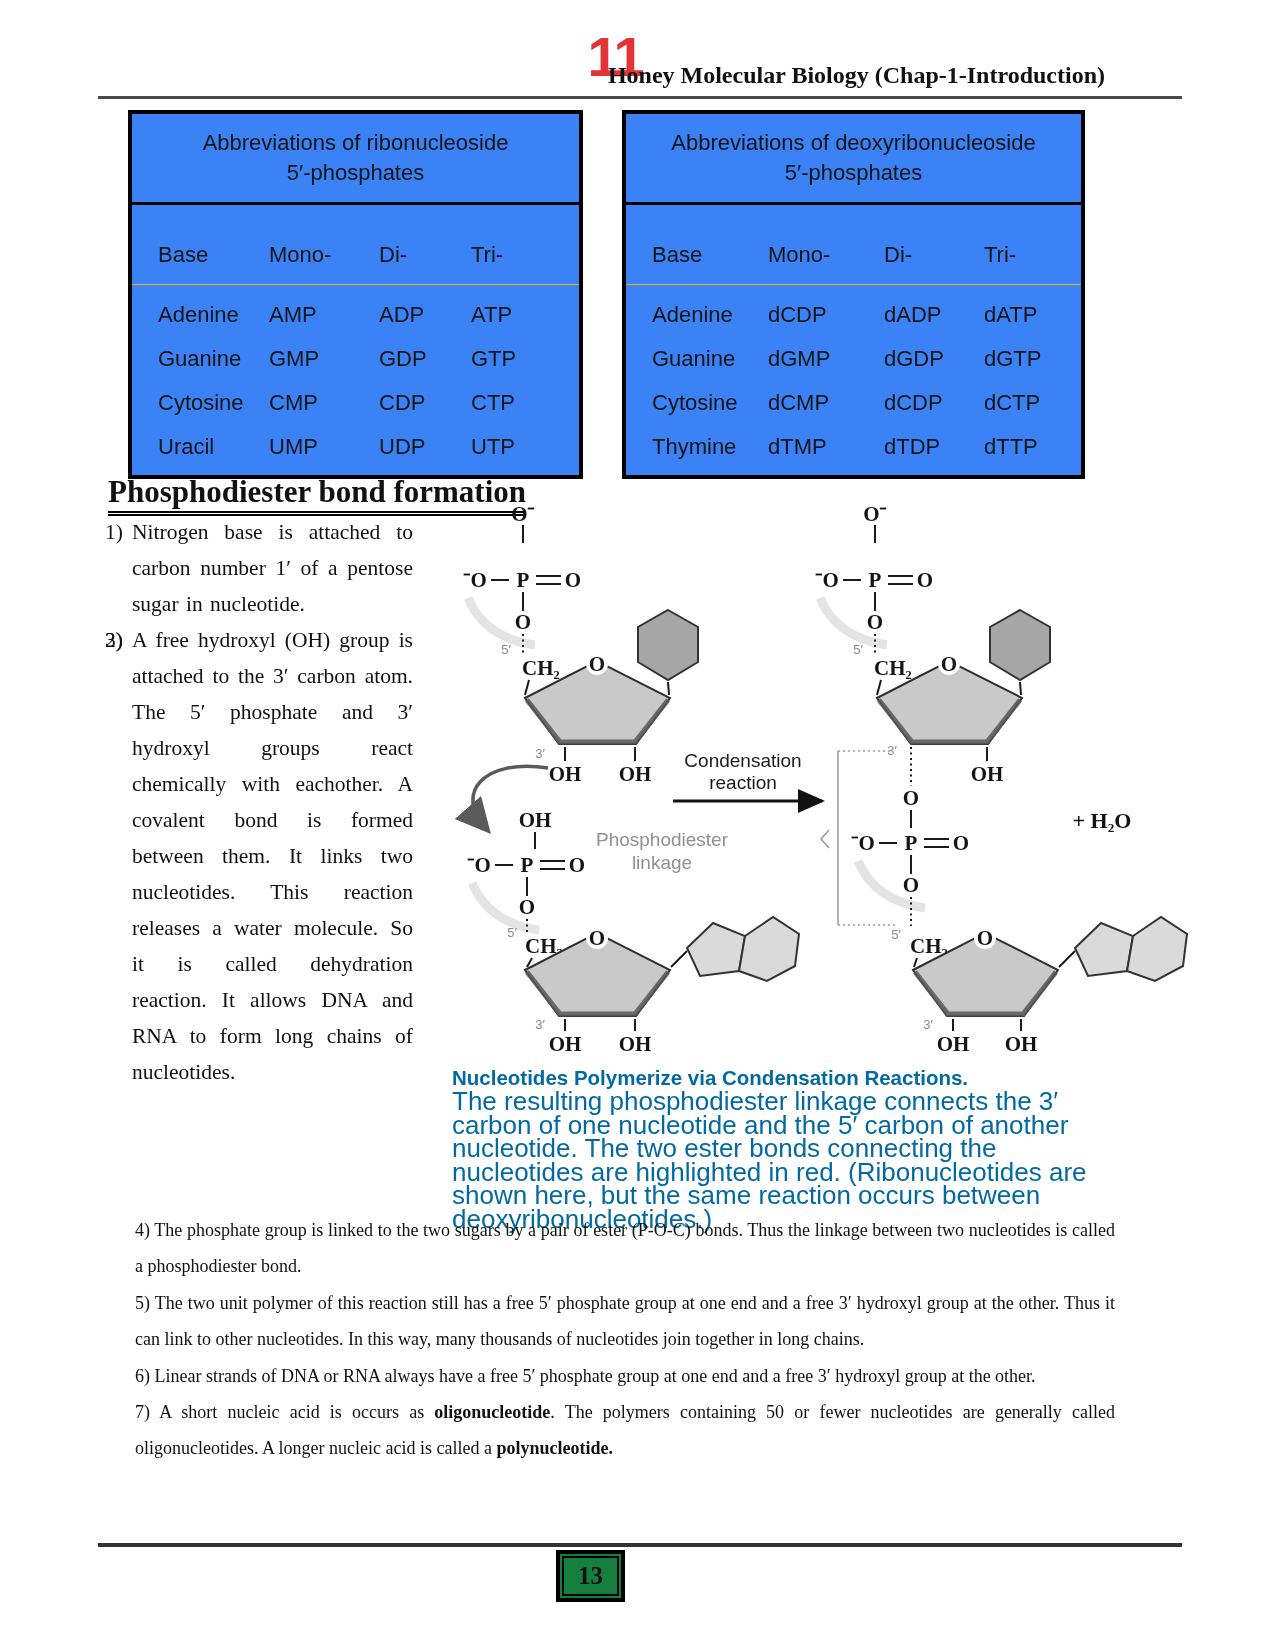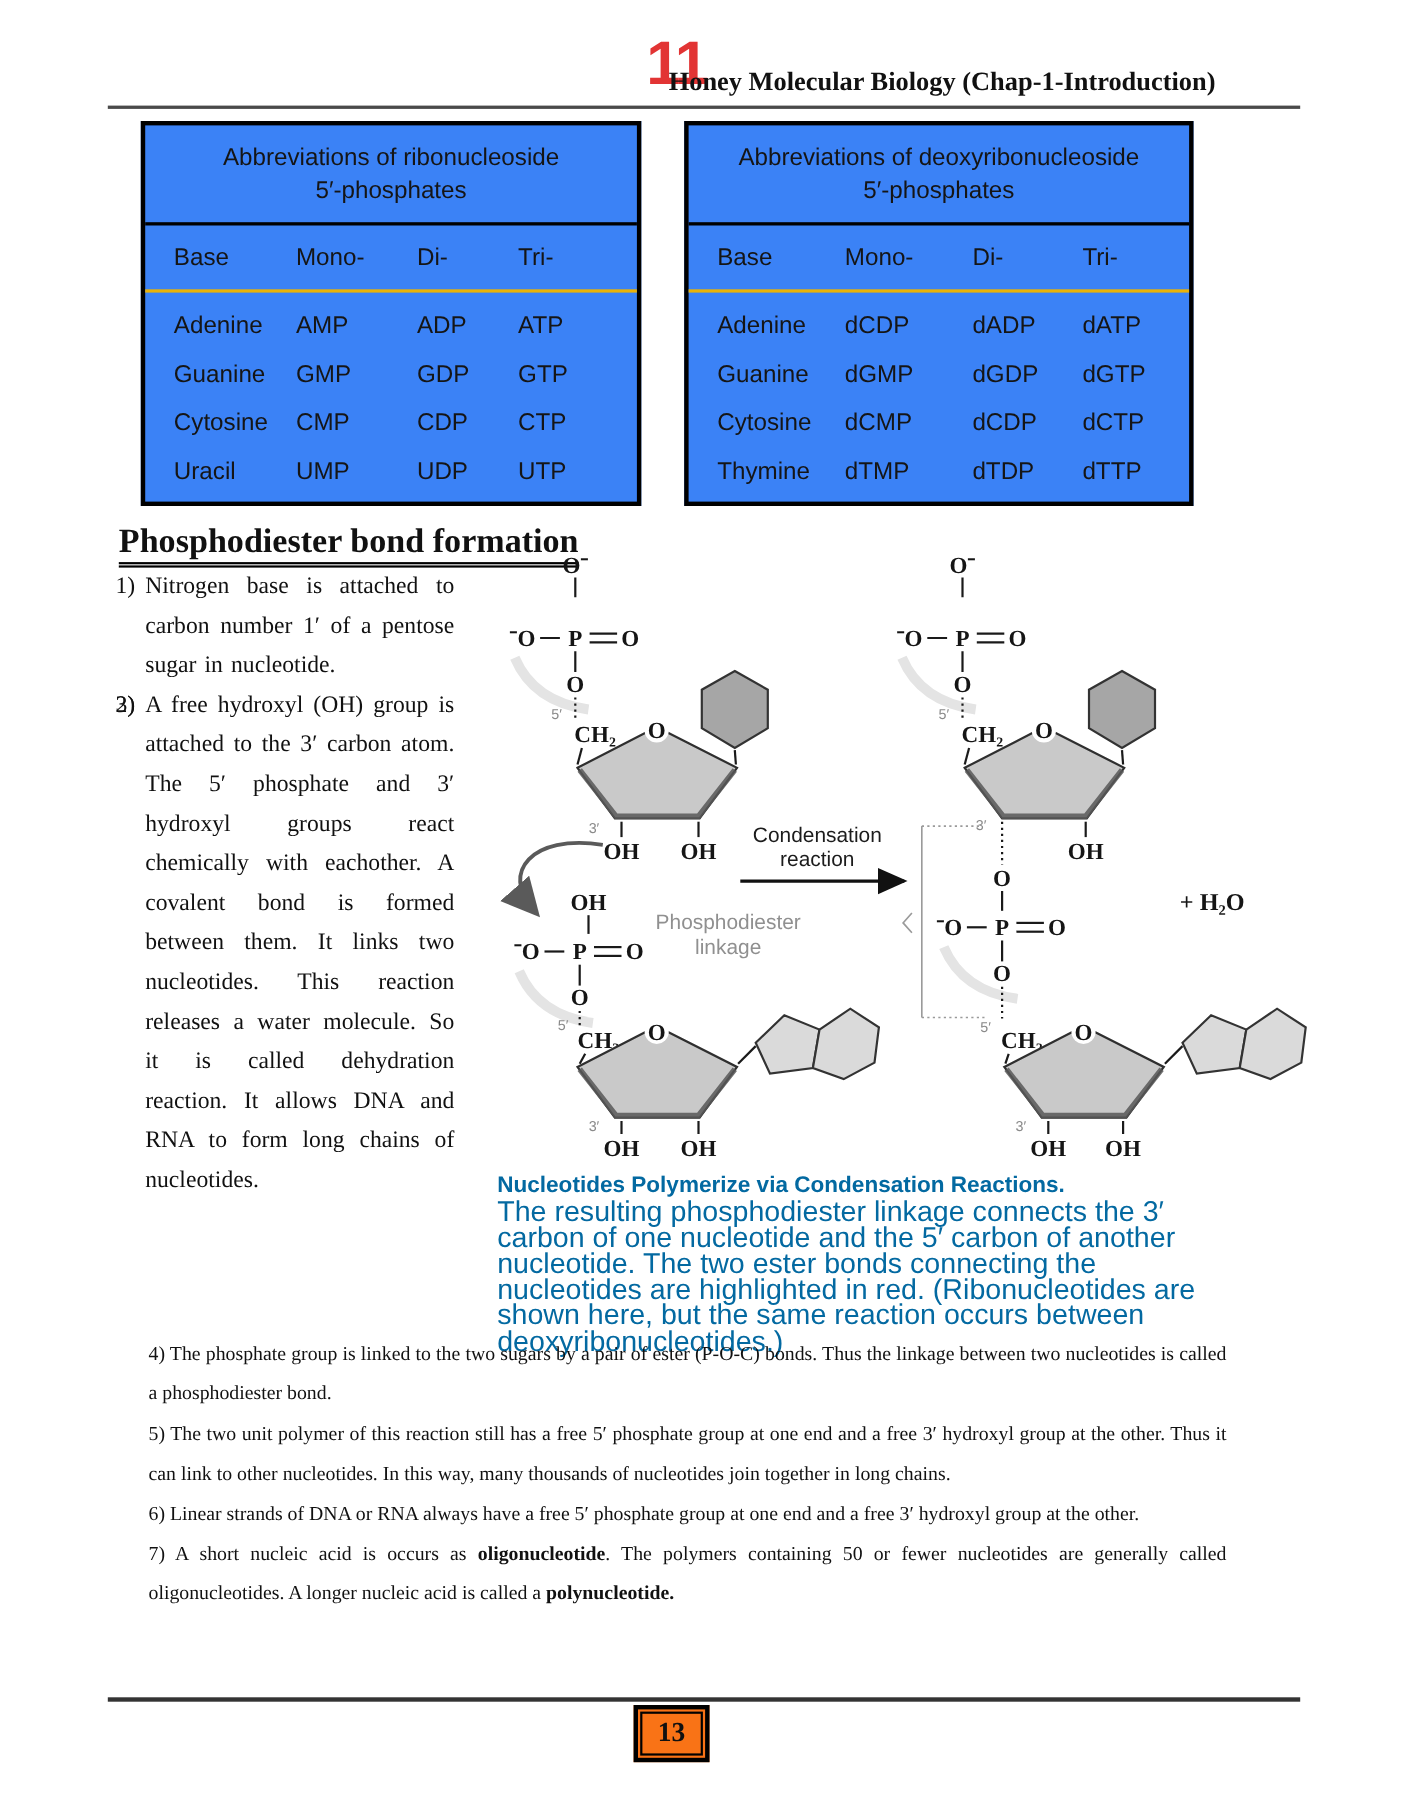--- a/index.html
+++ b/index.html
@@ -12,21 +12,21 @@
   .rule-bot{position:absolute;left:98px;top:1543px;width:1084px;height:4px;background:#333;}
 
   
   .tbl{position:absolute;border:4px solid #000;font-family:"Liberation Sans",sans-serif;font-size:22px;color:#151515;background:#3b82f6;}
   .tbl-left{left:128px;top:110px;width:447px;}
   .tbl-right{left:622px;top:110px;width:455px;}
   .tbl-title{height:88px;border-bottom:3px solid #000;display:flex;flex-direction:column;justify-content:center;align-items:center;text-align:center;line-height:1.35;}
   .trow{display:grid;align-items:center;}
   .tbl-left .trow{grid-template-columns:137px 110px 92px auto;}
   .tbl-right .trow{grid-template-columns:142px 116px 100px auto;}
-  .thead{height:58px;border-bottom:3px solid #eab308;}
+  .thead{height:58px;border-bottom:1px solid #eab308;margin-top:21px;}
   .tbody{padding:8px 0 6px 0;}
   .tbody .trow{height:44px;}
   .c1{padding-left:26px;}
 
   
   .sec-h{position:absolute;left:108px;top:474px;font-size:31px;font-weight:700;border-bottom:5px double #000;padding-bottom:1px;}
   .pts-left{position:absolute;left:105px;top:514px;width:308px;font-size:21.5px;line-height:36px;text-align:justify;word-spacing:2px;}
   .pt{position:relative;padding-left:27px;}
   .pt .n{position:absolute;left:0;top:0;}
 
@@ -54,21 +54,21 @@
   .sugarsh{stroke:#585858;stroke-width:5;fill:none;opacity:.85;}
   .base-py{fill:#a6a6a6;stroke:#333;stroke-width:2;}
   .base-pu{fill:#dadada;stroke:#333;stroke-width:2;}
   .brk{stroke:#9a9a9a;stroke-width:1.5;fill:none;}
   .brkd{stroke:#9a9a9a;stroke-width:1.5;stroke-dasharray:2 3;fill:none;}
   .shade{stroke:#e4e4e4;stroke-width:9;fill:none;}
   .curva{stroke:#5a5a5a;stroke-width:3.5;fill:none;}
   .rarw{stroke:#111;stroke-width:3;fill:none;}
 
   
-  .pgbox{position:absolute;left:576px;top:1550px;border:4px solid #000;padding:2px;background:#f97316;}
+  .pgbox{position:absolute;left:556px;top:1550px;border:4px solid #000;padding:2px;background:#15803d;}
   .pgbox-inner{border:2px solid #000;padding:0 14px;font-weight:700;font-size:25px;line-height:36px;}
 </style>
 </head>
 <body>
 
 <div class="page">
 
   <div class="hdr-num">11</div>
   <div class="hdr-title">Honey Molecular Biology (Chap-1-Introduction)</div>
   <div class="rule-top"></div>

